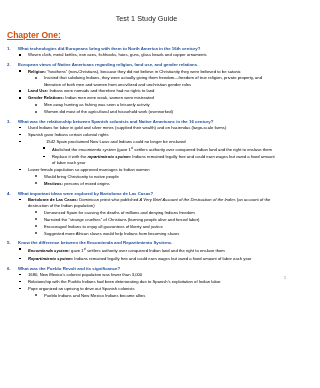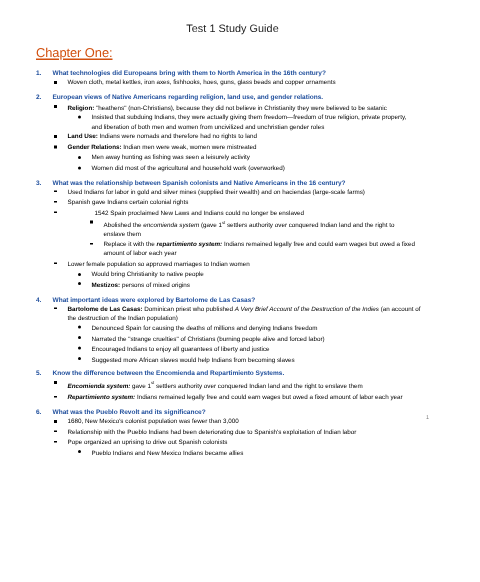--- a/index.html
+++ b/index.html
@@ -12,34 +12,34 @@
     height: 388px;
     font-family: "Liberation Sans", sans-serif;
     color: #000000;
     overflow: hidden;
     position: relative;
   }
   .page {
     width: 300px;
     height: 288px;
     box-sizing: border-box;
-    padding: 12px 14px 6px 24px;
+    padding: 12px 14px 6px 7px;
     position: relative;
   }
   .doc-title {
     text-align: center;
     font-size: 7.2px;
     font-weight: normal;
     color: #1a1a1a;
     margin: 2px 0 7px 0;
     letter-spacing: 0.05px;
   }
   .chapter-heading {
     font-size: 8.6px;
-    font-weight: normal;
+    font-weight: bold;
     color: #d2500f;
     text-decoration: underline;
     margin: 0 0 6px 0;
     letter-spacing: -0.05px;
   }
   ol.qlist {
     list-style: none;
     margin: 0;
     padding: 0;
   }

